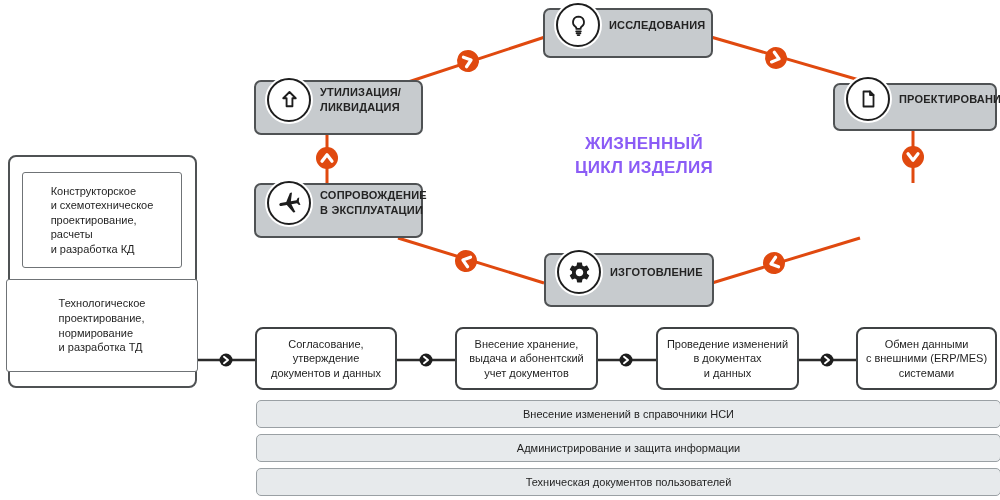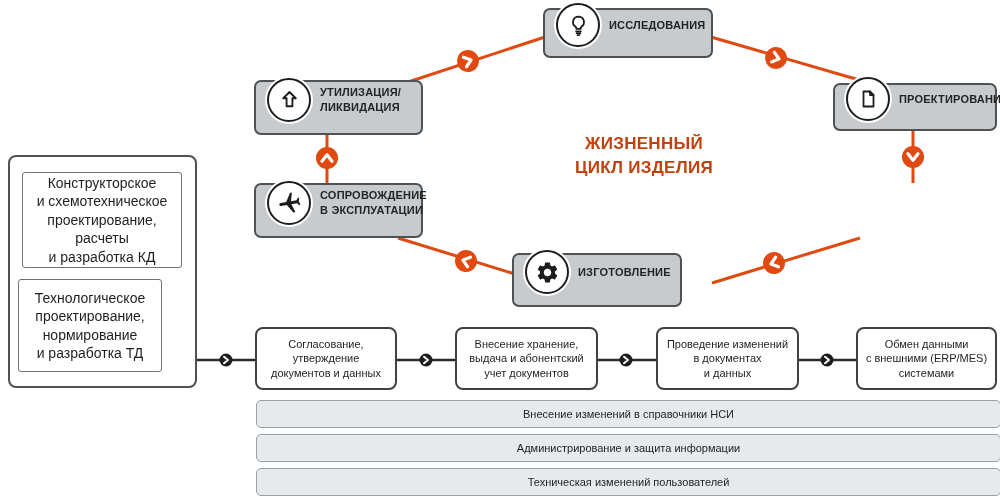--- a/index.html
+++ b/index.html
@@ -21,33 +21,33 @@
     display:flex;align-items:center;justify-content:center;
   }
   .icon-circle svg{display:block;}
   .stage-label{
     font-size:11px;font-weight:bold;color:#242424;line-height:1.3;
     white-space:pre-line;letter-spacing:.2px;
   }
   
   .cycle-title{
     position:absolute;z-index:2;left:544px;top:132px;width:200px;
-    text-align:center;font-size:17px;font-weight:bold;color:#c2410c;
+    text-align:center;font-size:17px;font-weight:bold;color:#8b5cf6;
     line-height:1.4;white-space:pre-line;letter-spacing:.3px;
   }
   
   .left-panel{
     position:absolute;z-index:2;left:8px;top:155px;width:189px;height:233px;
     box-sizing:border-box;background:#fff;border:2px solid #4f5254;border-radius:8px;
   }
   .left-inner{
     position:absolute;z-index:3;box-sizing:border-box;background:#fff;
     border:1.5px solid #6f7376;border-radius:3px;
-    display:flex;align-items:center;justify-content:center;text-align:center;
-    font-size:14px;color:#1f1f1f;line-height:1.32;white-space:pre-line;
+    display:flex;align-items:center;justify-content:center;text-align:left;
+    font-size:11px;color:#1f1f1f;line-height:1.32;white-space:pre-line;
   }
   
   .flow-box{
     position:absolute;z-index:2;box-sizing:border-box;background:#fff;
     border:2px solid #3f4244;border-radius:8px;
     display:flex;align-items:center;justify-content:center;text-align:center;
     font-size:11px;color:#1f1f1f;line-height:1.3;white-space:pre-line;
   }
   
   .bar{
@@ -147,21 +147,21 @@
     <span class="icon-circle">
       <svg width="24" height="24" viewBox="0 0 24 24" stroke="#1d1d1d" stroke-width="1.8" fill="none" stroke-linecap="round" stroke-linejoin="round">
         <path d="M7.5 4.5h6.5l3.5 3.5v11.5h-10z"></path>
         <path d="M14 4.5V8h3.5"></path>
       </svg>
     </span>
     <span class="stage-label">ПРОЕКТИРОВАНИЕ</span>
   </div>
 
 
-  <div class="stage" style="left:512px;top:253px;width:170px;height:54px;">
+  <div class="stage" style="left:544px;top:253px;width:170px;height:54px;">
     <span class="icon-circle">
       <svg width="25" height="25" viewBox="0 0 24 24">
         <path fill="#1d1d1d" fill-rule="evenodd" d="M19.14 12.94c.04-.3.06-.61.06-.94 0-.32-.02-.64-.07-.94l2.03-1.58c.18-.14.23-.41.12-.61l-1.92-3.32c-.12-.22-.37-.29-.59-.22l-2.39.96c-.5-.38-1.03-.7-1.62-.94l-.36-2.54c-.04-.24-.24-.41-.48-.41h-3.84c-.24 0-.43.17-.47.41l-.36 2.54c-.59.24-1.13.57-1.62.94l-2.39-.96c-.22-.08-.47 0-.59.22L2.74 8.87c-.12.21-.08.47.12.61l2.03 1.58c-.05.3-.09.63-.09.94s.02.64.07.94l-2.03 1.58c-.18.14-.23.41-.12.61l1.92 3.32c.12.22.37.29.59.22l2.39-.96c.5.38 1.03.7 1.62.94l.36 2.54c.05.24.24.41.48.41h3.84c.24 0 .44-.17.47-.41l.36-2.54c.59-.24 1.13-.56 1.62-.94l2.39.96c.22.08.47 0 .59-.22l1.92-3.32c.12-.22.07-.47-.12-.61l-2.01-1.58zM12 15.6c-1.98 0-3.6-1.62-3.6-3.6s1.62-3.6 3.6-3.6 3.6 1.62 3.6 3.6-1.62 3.6-3.6 3.6z"></path>
       </svg>
     </span>
     <span class="stage-label">ИЗГОТОВЛЕНИЕ</span>
   </div>
 
   <div class="stage" style="left:254px;top:80px;width:169px;height:55px;">
     <span class="icon-circle">
@@ -184,35 +184,35 @@
     <span class="stage-label">СОПРОВОЖДЕНИЕ
 В ЭКСПЛУАТАЦИИ</span>
   </div>
 
   <div class="left-panel"></div>
   <div class="left-inner" style="left:22px;top:172px;width:160px;height:96px;">Конструкторское
 и схемотехническое
 проектирование,
 расчеты
 и разработка КД</div>
-  <div class="left-inner" style="left:18px;top:279px;width:144px;height:93px;">Технологическое
+  <div class="left-inner" style="left:6px;top:279px;width:192px;height:93px;">Технологическое
 проектирование,
 нормирование
 и разработка ТД</div>
 
   <div class="flow-box" style="left:255px;top:327px;width:142px;height:63px;">Согласование,
 утверждение
 документов и данных</div>
   <div class="flow-box" style="left:455px;top:327px;width:143px;height:63px;">Внесение хранение,
 выдача и абонентский
 учет документов</div>
   <div class="flow-box" style="left:656px;top:327px;width:143px;height:63px;text-align:center;">Проведение изменений
 в документах
 и данных</div>
   <div class="flow-box" style="left:856px;top:327px;width:141px;height:63px;">Обмен данными
 с внешними (ERP/MES)
 системами</div>
 
   <div class="bar" style="top:400px;">Внесение изменений в справочники НСИ</div>
   <div class="bar" style="top:434px;">Администрирование и защита информации</div>
-  <div class="bar" style="top:468px;">Техническая изменений пользователей</div>
+  <div class="bar" style="top:468px;">Техническая документов пользователей</div>
 
 </div>
 
 </body></html>

